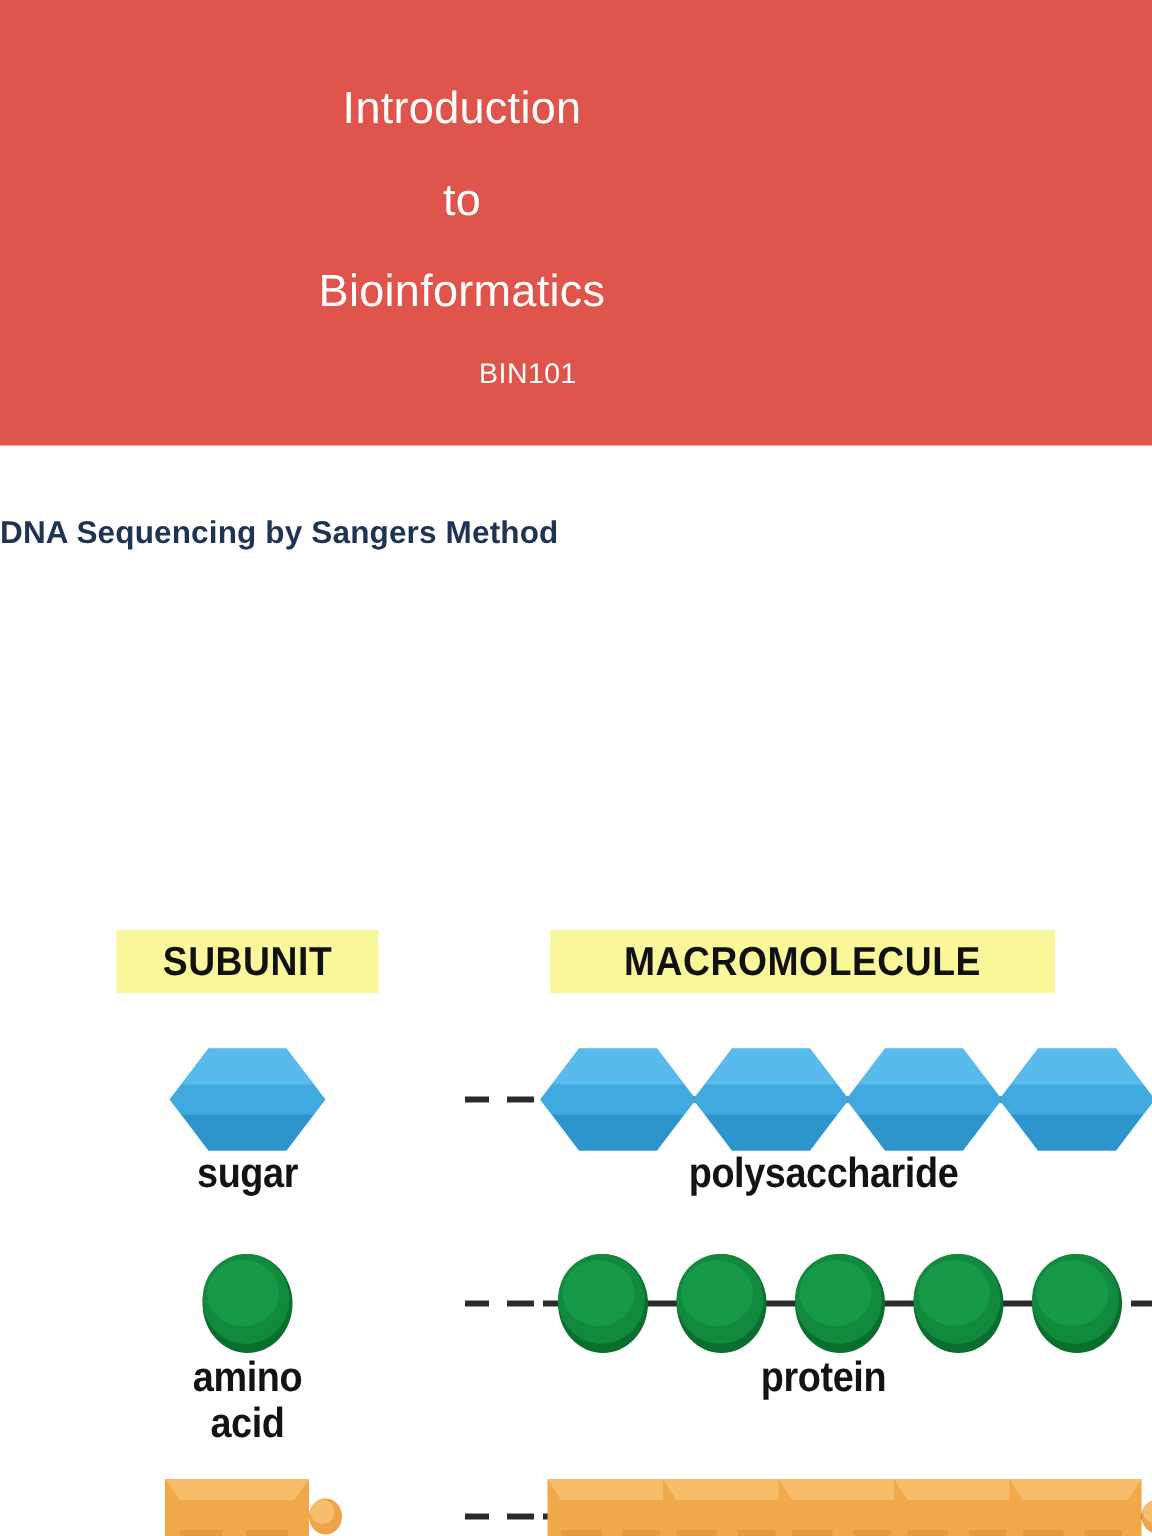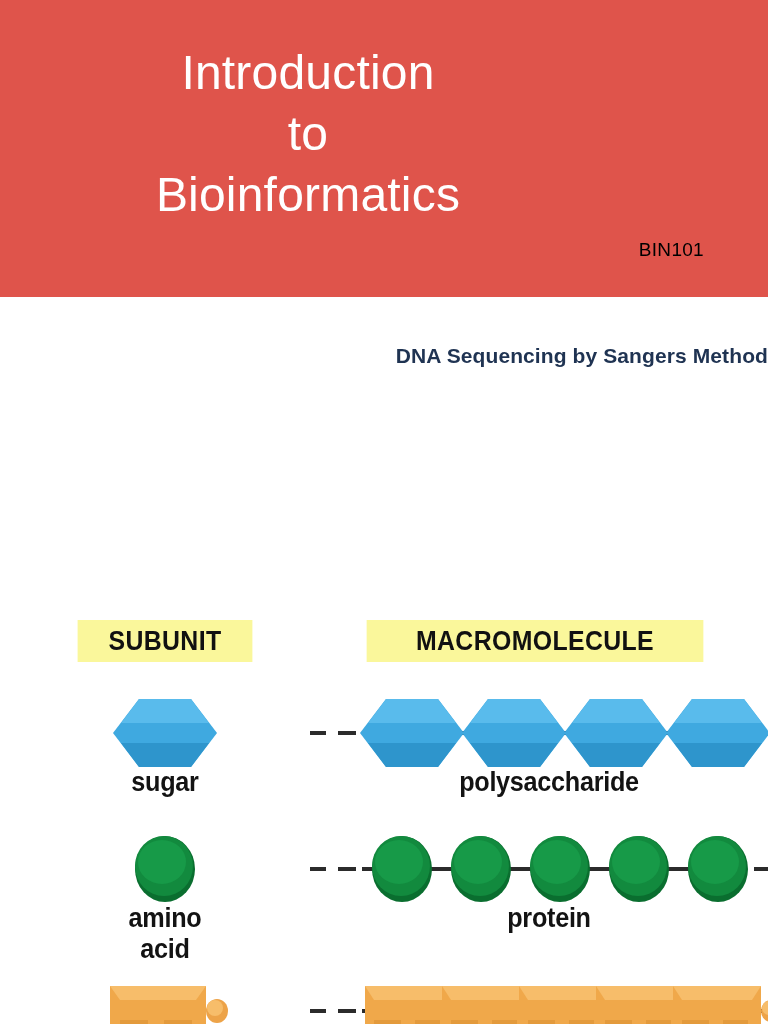--- a/index.html
+++ b/index.html
@@ -25,46 +25,46 @@
     background: #df544b;
     box-sizing: border-box;
   }
   #deck-title {
     position: absolute;
     left: 0;
     top: 42px;
     width: 616px;
     text-align: center;
     color: #ffffff;
-    font-size: 48px;
+    font-size: 30px;
     font-weight: 400;
     line-height: 61px;
     letter-spacing: 0.2px;
     font-family: "Liberation Sans", sans-serif;
     white-space: pre-line;
   }
   #deck-code {
     position: absolute;
     left: 0;
     top: 239px;
     width: 704px;
-    text-align: right;
-    color: #000000;
+    text-align: center;
+    color: #ffffff;
     font-size: 19px;
     font-weight: 400;
     letter-spacing: 0.3px;
   }
 
   
   #slide-heading {
     position: absolute;
     left: 0;
     top: 344px;
     width: 768px;
-    text-align: right;
+    text-align: left;
     color: #1f3352;
     font-size: 21px;
     font-weight: bold;
     letter-spacing: 0.1px;
   }
 
   
   #figure {
     position: absolute;
     left: 0;

